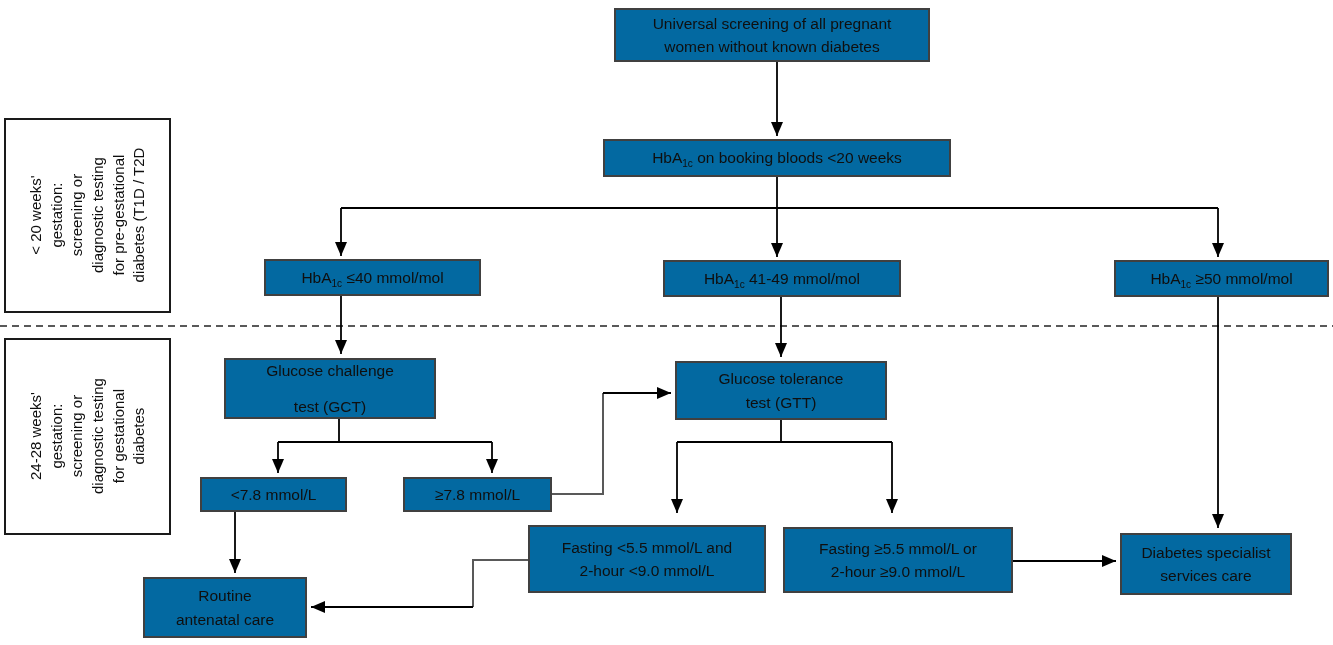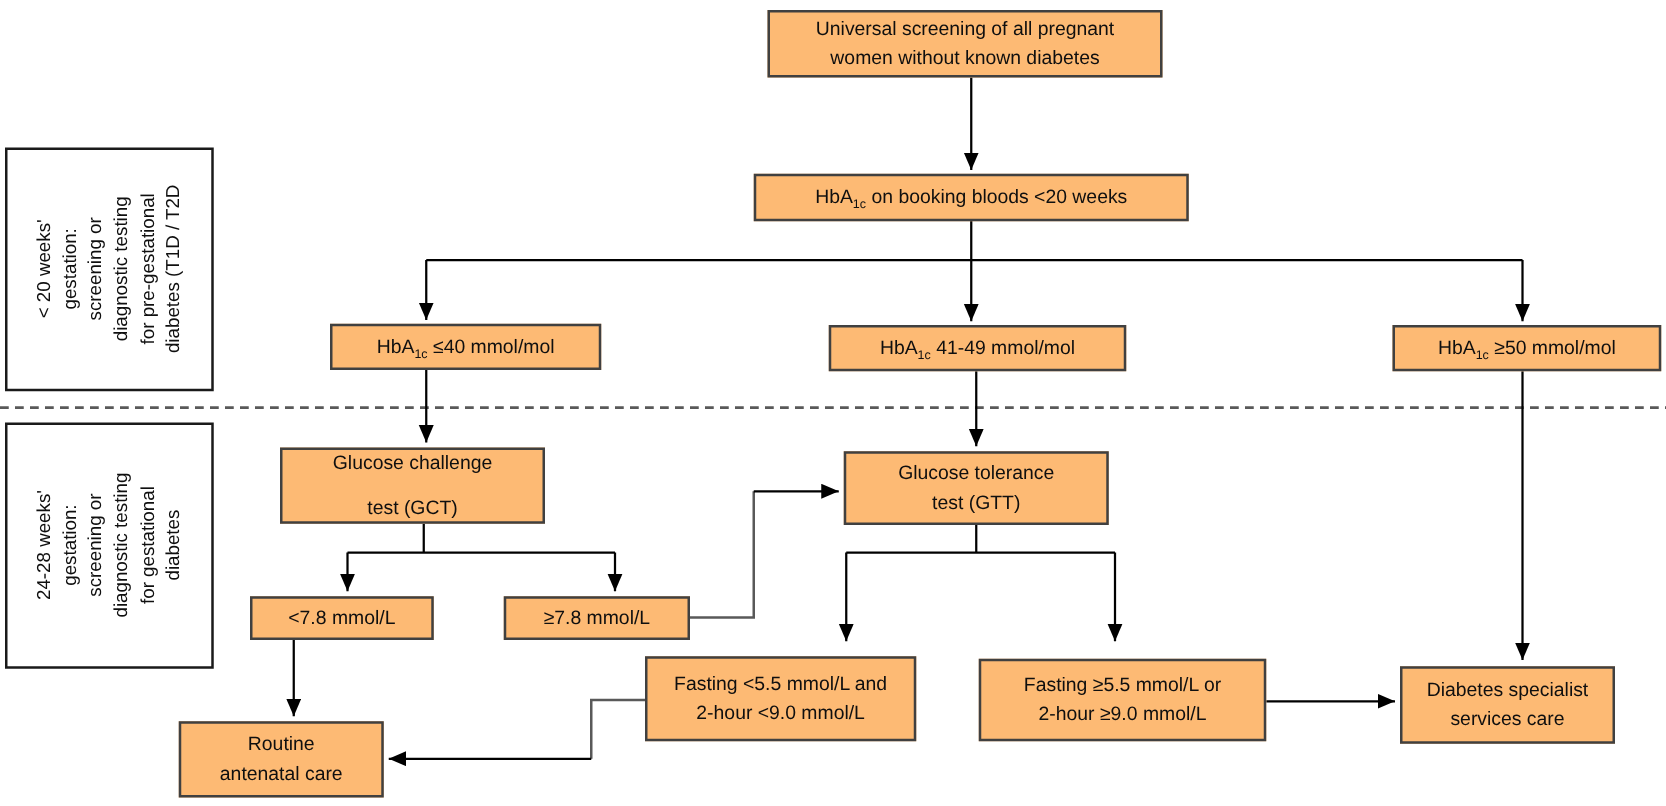--- a/index.html
+++ b/index.html
@@ -10,21 +10,21 @@
   .canvas{
     position:relative;
     width:1333px;height:645px;
     background:#ffffff;
     overflow:hidden;
   }
   svg.wires{position:absolute;left:0;top:0;z-index:1;}
   .node{
     position:absolute;
     box-sizing:border-box;
-    background:#fdba74;
+    background:#0369a1;
     border:2px solid #404040;
     display:flex;
     flex-direction:column;
     align-items:center;
     justify-content:center;
     text-align:center;
     font-size:15.5px;
     line-height:1.5;
     color:#0f0f0f;
     z-index:2;
@@ -155,21 +155,21 @@
   </div>
 
   <div class="node" style="left:200px;top:477px;width:147px;height:35px;">
     <span class="ln">&lt;7.8 mmol/L</span>
   </div>
 
   <div class="node" style="left:403px;top:477px;width:149px;height:35px;">
     <span class="ln">≥7.8 mmol/L</span>
   </div>
 
-  <div class="node" style="left:516px;top:525px;width:217px;height:68px;">
+  <div class="node" style="left:528px;top:525px;width:238px;height:68px;">
     <span class="ln">Fasting &lt;5.5 mmol/L and</span>
     <span class="ln">2-hour &lt;9.0 mmol/L</span>
   </div>
 
   <div class="node" style="left:783px;top:527px;width:230px;height:66px;">
     <span class="ln">Fasting ≥5.5 mmol/L or</span>
     <span class="ln">2-hour ≥9.0 mmol/L</span>
   </div>
 
   <div class="node" style="left:143px;top:577px;width:164px;height:61px;">

